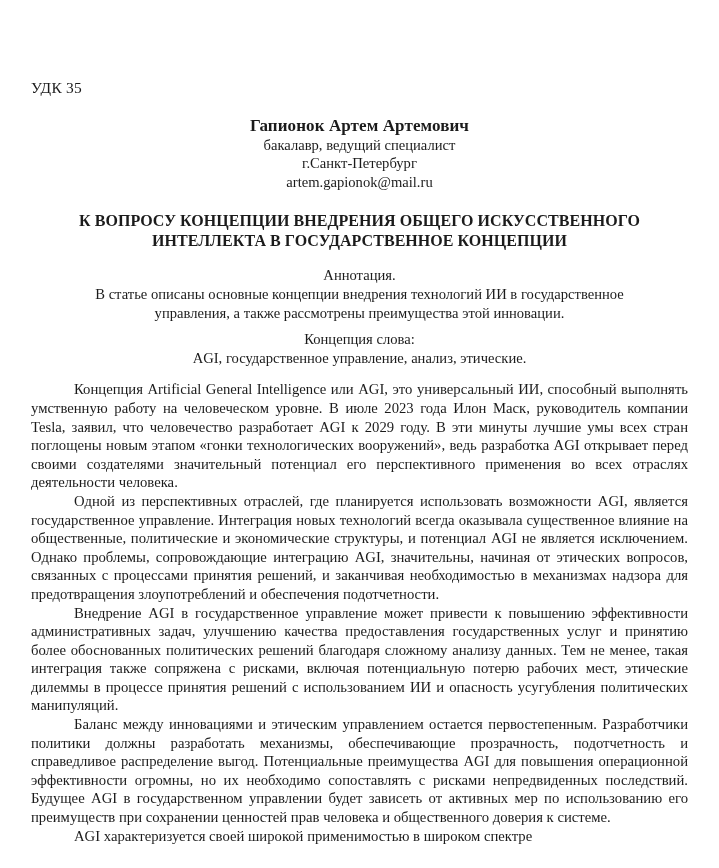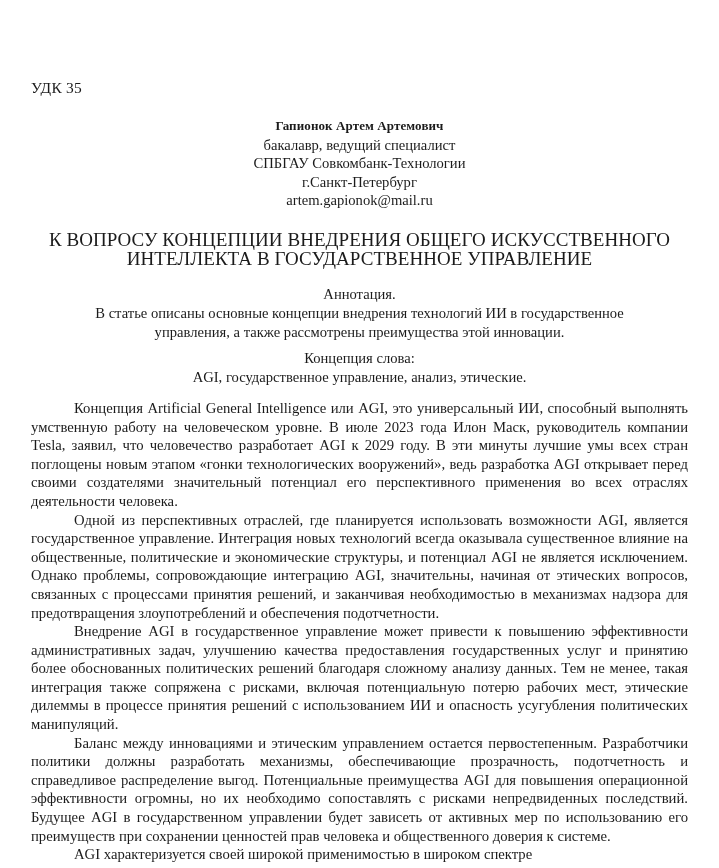--- a/index.html
+++ b/index.html
@@ -40,33 +40,33 @@
 
   
   .author-block {
     margin-top: 20px;
     text-align: center;
     font-size: 14.6px;
     line-height: 18.6px;
   }
   .author-block .name {
     font-weight: bold;
-    font-size: 13px;
+    font-size: 17px;
     letter-spacing: 0.1px;
   }
   .author-block .line {
     white-space: nowrap;
   }
 
   
   .doc-title {
     margin-top: 20px;
     text-align: center;
-    font-weight: normal;
-    font-size: 19px;
+    font-weight: bold;
+    font-size: 16px;
     line-height: 19.5px;
     letter-spacing: 0.05px;
     padding: 0 14px;
   }
   .doc-title .tline { display: block; }
 
   
   .section-heading {
     text-align: center;
     font-weight: normal;
@@ -103,28 +103,27 @@
 <body>
 
 <div class="page">
   <div class="content">
 
     <div class="udk">УДК 35</div>
 
     <div class="author-block">
       <div class="line name">Гапионок Артем Артемович</div>
       <div class="line">бакалавр, ведущий специалист</div>
-      <div class="line">СПБГАУ Совкомбанк-Технологии</div>
       <div class="line">г.Санкт-Петербург</div>
       <div class="line">artem.gapionok@mail.ru</div>
     </div>
 
     <div class="doc-title">
       <span class="tline">К ВОПРОСУ КОНЦЕПЦИИ ВНЕДРЕНИЯ ОБЩЕГО ИСКУССТВЕННОГО</span>
-      <span class="tline">ИНТЕЛЛЕКТА В ГОСУДАРСТВЕННОЕ УПРАВЛЕНИЕ</span>
+      <span class="tline">ИНТЕЛЛЕКТА В ГОСУДАРСТВЕННОЕ КОНЦЕПЦИИ</span>
     </div>
 
     <div class="section-heading">Аннотация.</div>
 
     <div class="centered-text">
       <span class="tline">В статье описаны основные концепции внедрения технологий ИИ в государственное</span>
       <span class="tline">управления, а также рассмотрены преимущества этой инновации.</span>
     </div>
 
     <div class="section-heading tight">Концепция слова:</div>

